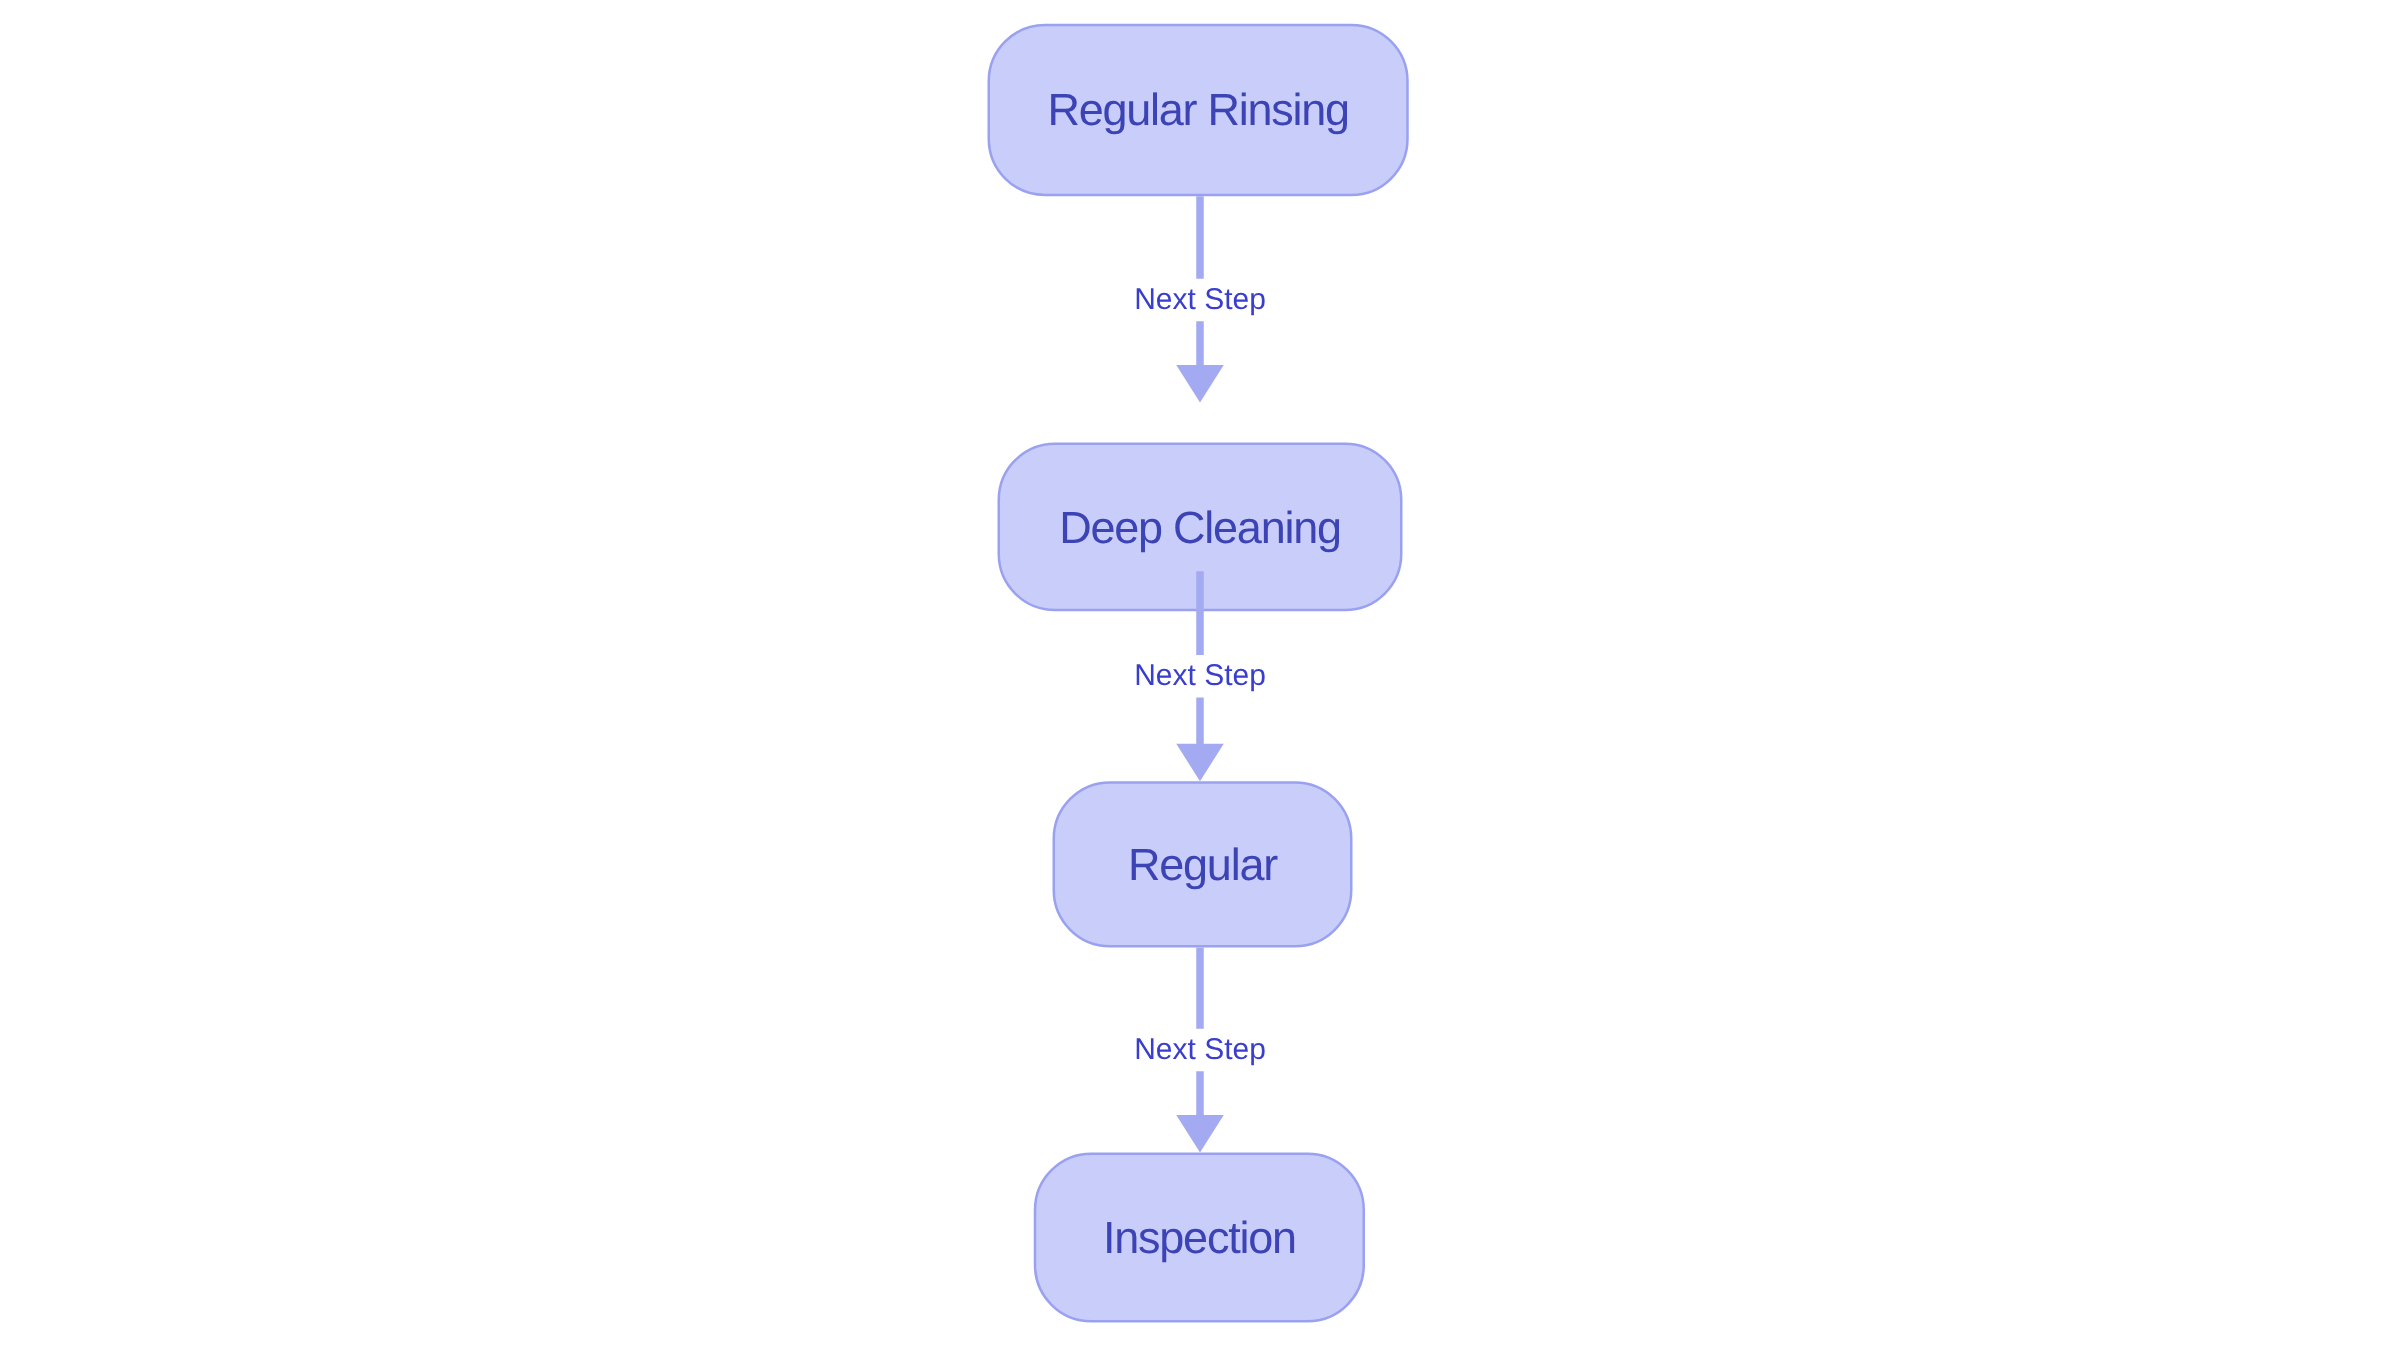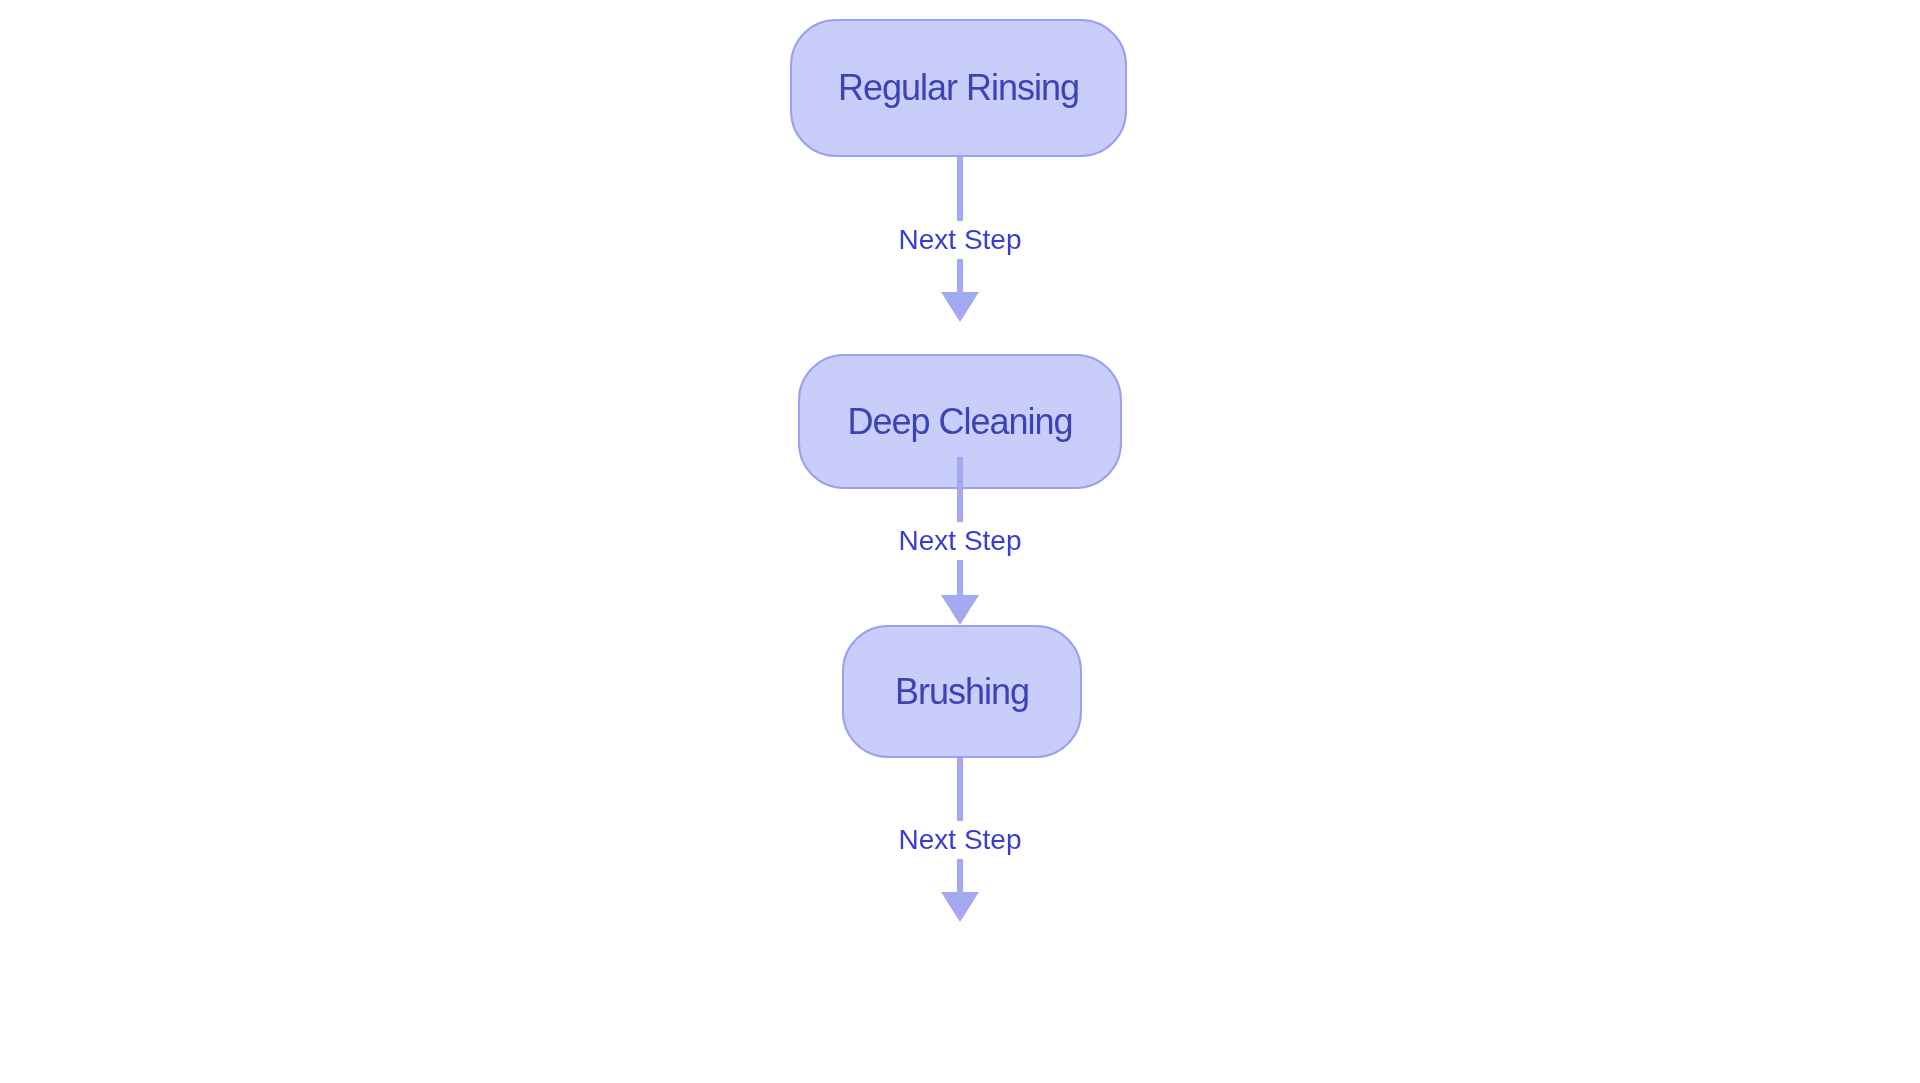--- a/index.html
+++ b/index.html
@@ -61,21 +61,21 @@
     border-right: 19px solid transparent;
     border-top: 30px solid var(--edge-line);
   }
   .edge-label {
     position: absolute;
     top: 50%;
     left: 50%;
     transform: translate(-50%, -50%);
     background: var(--background);
     padding: 5px 14px;
-    font-size: 28px;
+    font-size: 24px;
     line-height: 1;
     color: var(--edge-label-text);
     white-space: nowrap;
   }
 </style>
 </head>
 <body>
 
 <div class="canvas">
 
@@ -93,23 +93,26 @@
     <span>Deep Cleaning</span>
   </div>
 
   <div class="connector" id="edge-2">
     <div class="edge-line"></div>
     <div class="arrowhead"></div>
     <span class="edge-label">Next Step</span>
   </div>
 
   <div class="node" id="node-3">
-    <span>Brushing</span>
+    <span>Regular</span>
   </div>
 
   <div class="connector" id="edge-3">
     <div class="edge-line"></div>
     <div class="arrowhead"></div>
     <span class="edge-label">Next Step</span>
   </div>
 
+  <div class="node" id="node-4">
+    <span>Inspection</span>
+  </div>
 
 </div>
 
 </body></html>

